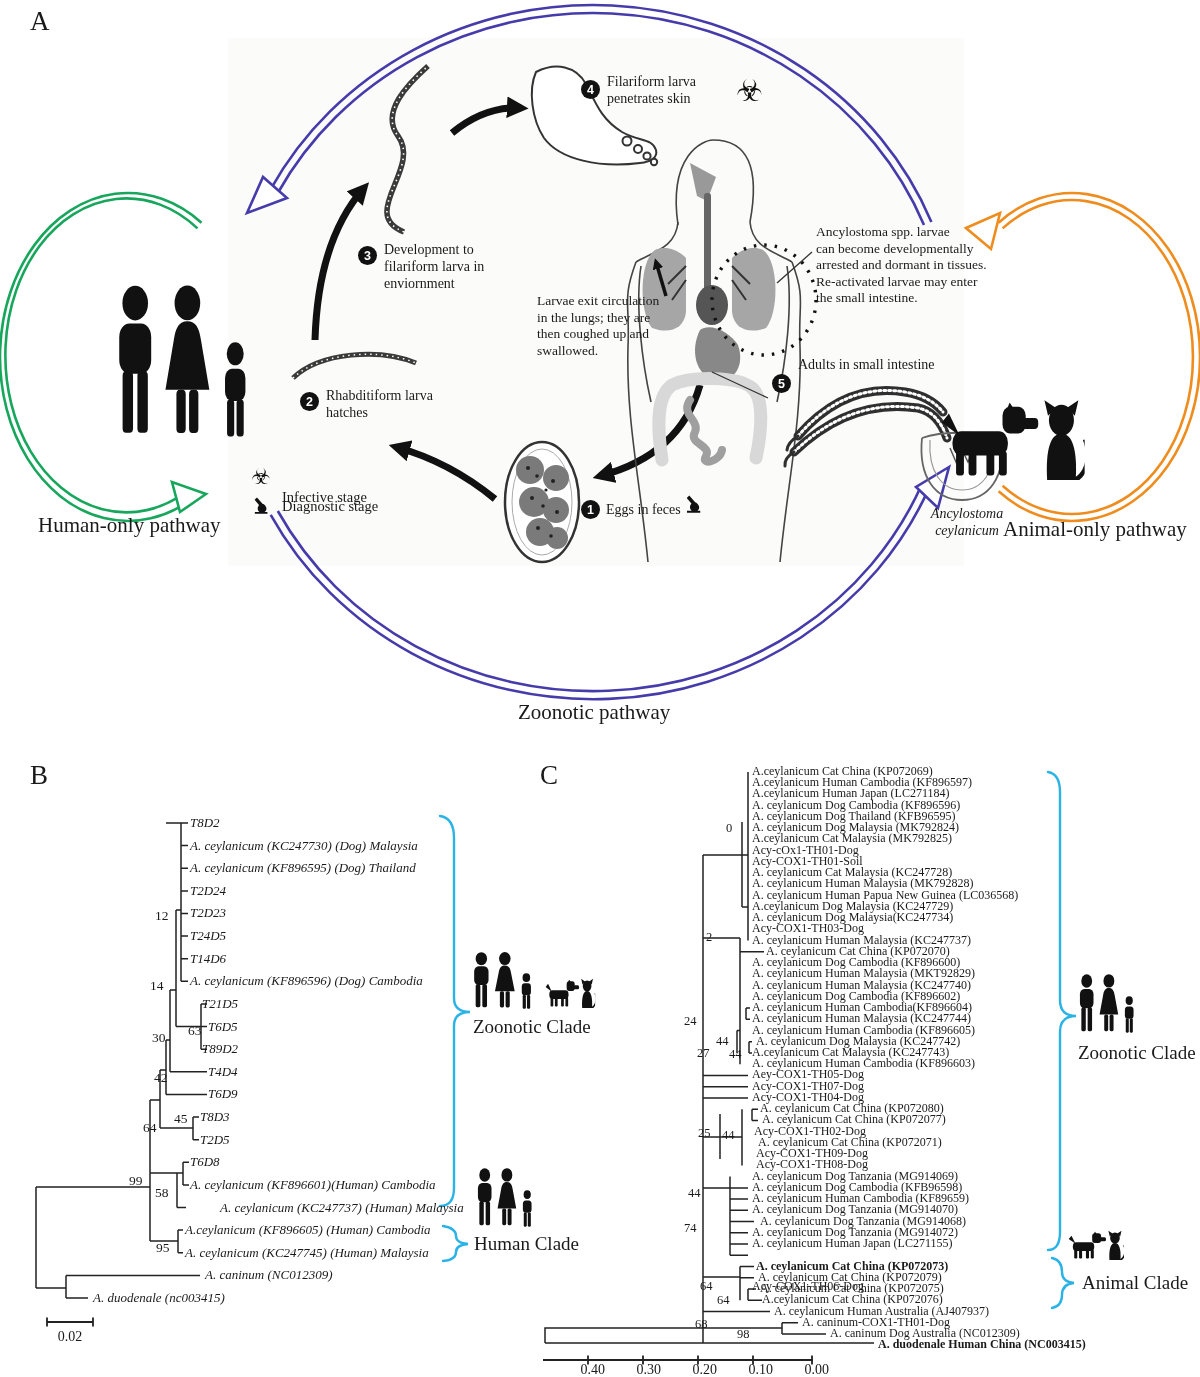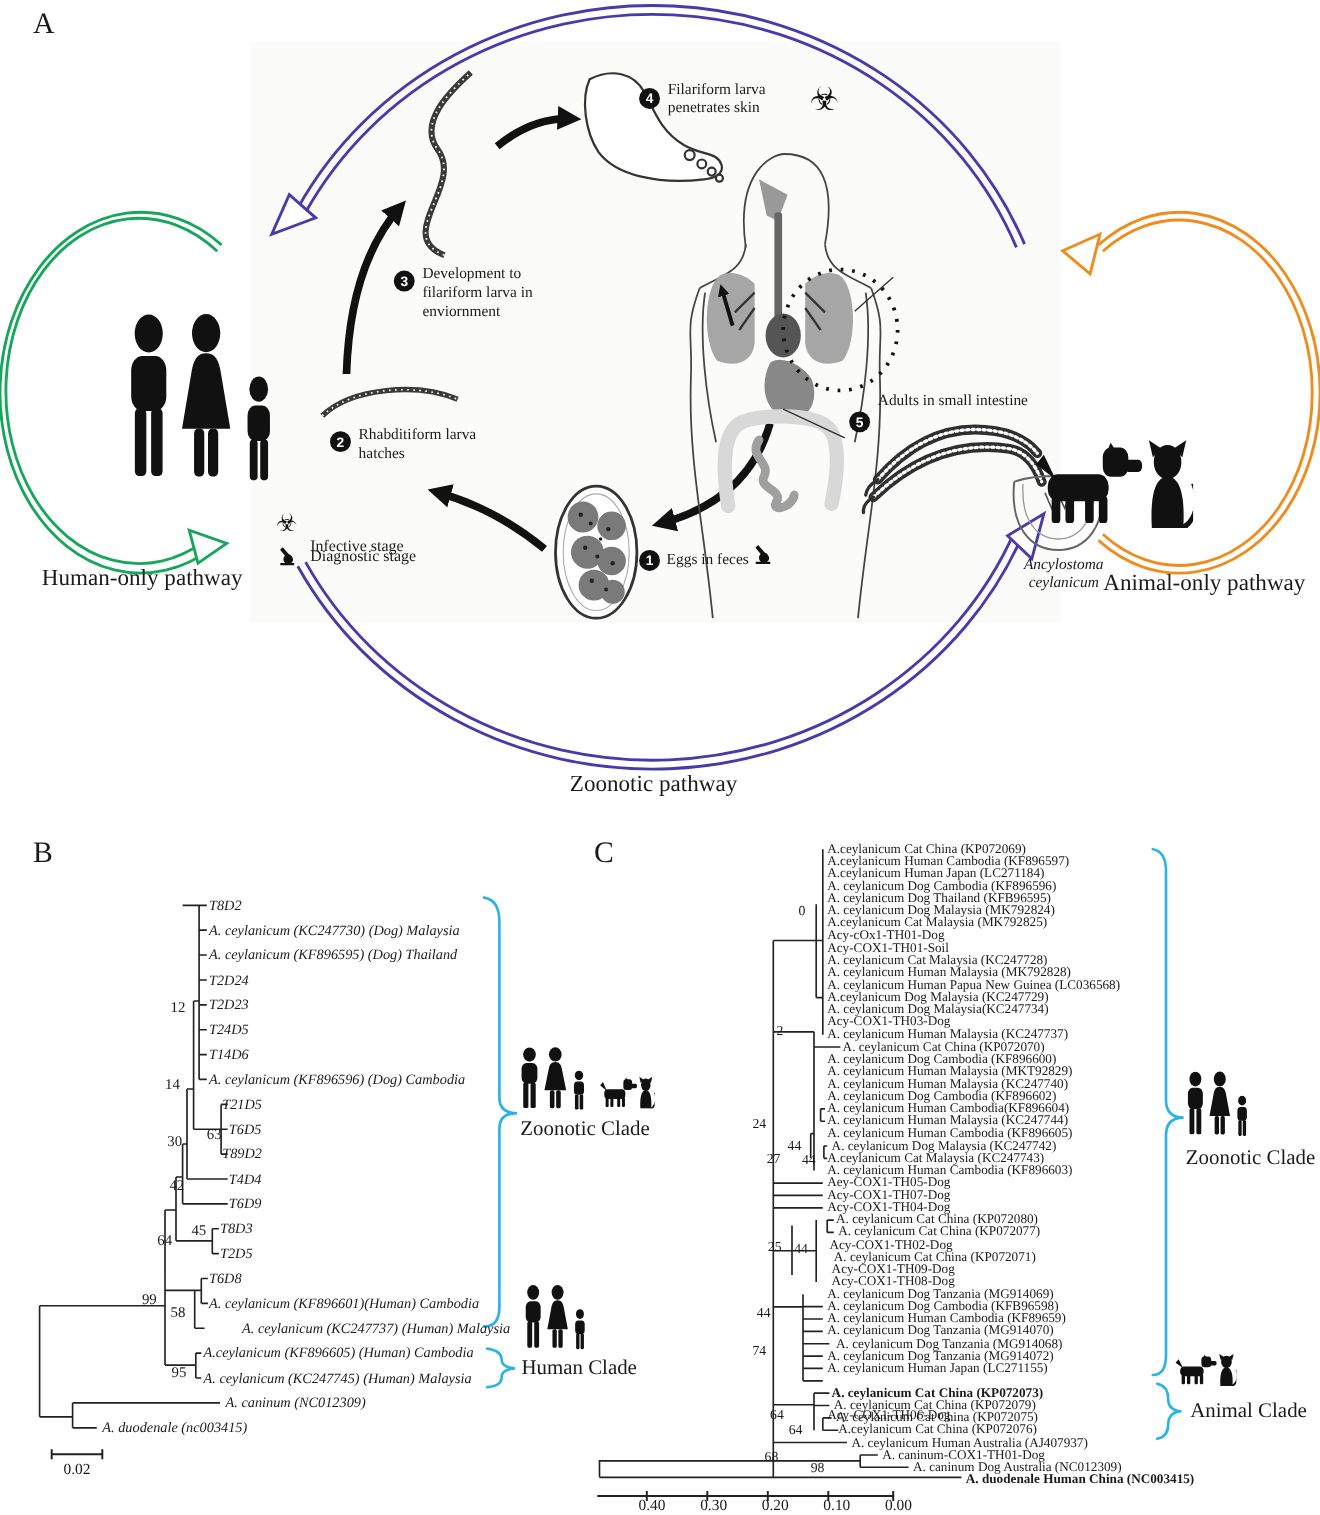--- a/index.html
+++ b/index.html
@@ -237,20 +237,29 @@
 enviornment</div>
 
   <div class="abs stepnum" style="left:581px;top:80px;">4</div>
   <div class="abs steptext pre" style="left:607px;top:73px;">Filariform larva
 penetrates skin</div>
   <div class="abs bio" style="left:736px;top:76px;font-size:30px;">☣</div>
 
   <div class="abs stepnum" style="left:772px;top:374px;">5</div>
   <div class="abs steptext" style="left:798px;top:356px;">Adults in small intestine</div>
 
+  <div class="abs ann pre" style="left:537px;top:293px;width:170px;">Larvae exit circulation
+in the lungs; they are
+then coughed up and
+swallowed.</div>
+  <div class="abs ann pre" style="left:816px;top:224px;width:210px;">Ancylostoma spp. larvae
+can become developmentally
+arrested and dormant in tissues.
+Re-activated larvae may enter
+the small intestine.</div>
   <div class="abs species pre" style="left:922px;top:505px;width:90px;">Ancylostoma
 ceylanicum</div>
 
   <div class="abs bio" style="left:251px;top:466px;font-size:22px;">☣</div>
   <div class="abs legend-label" style="left:282px;top:489px;">Infective stage</div>
   <svg class="abs icon-fill" style="left:252px;top:496px;z-index:5;" width="19" height="19" viewBox="0 0 16 16">
       <use href="#sym-scope"></use>
     </svg>
   <div class="abs legend-label" style="left:282px;top:498px;">Diagnostic stage</div>
 

